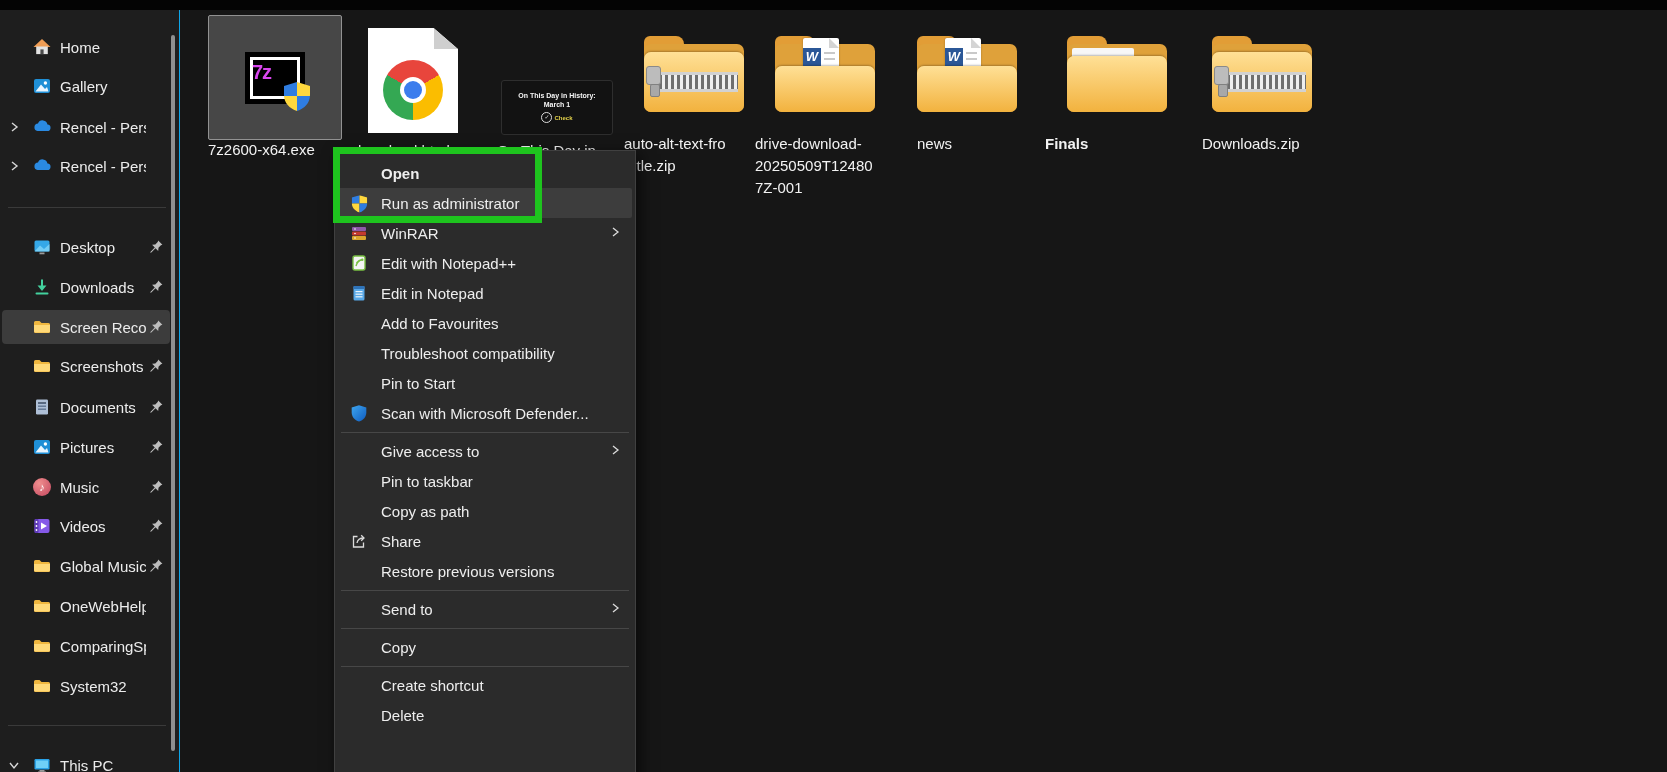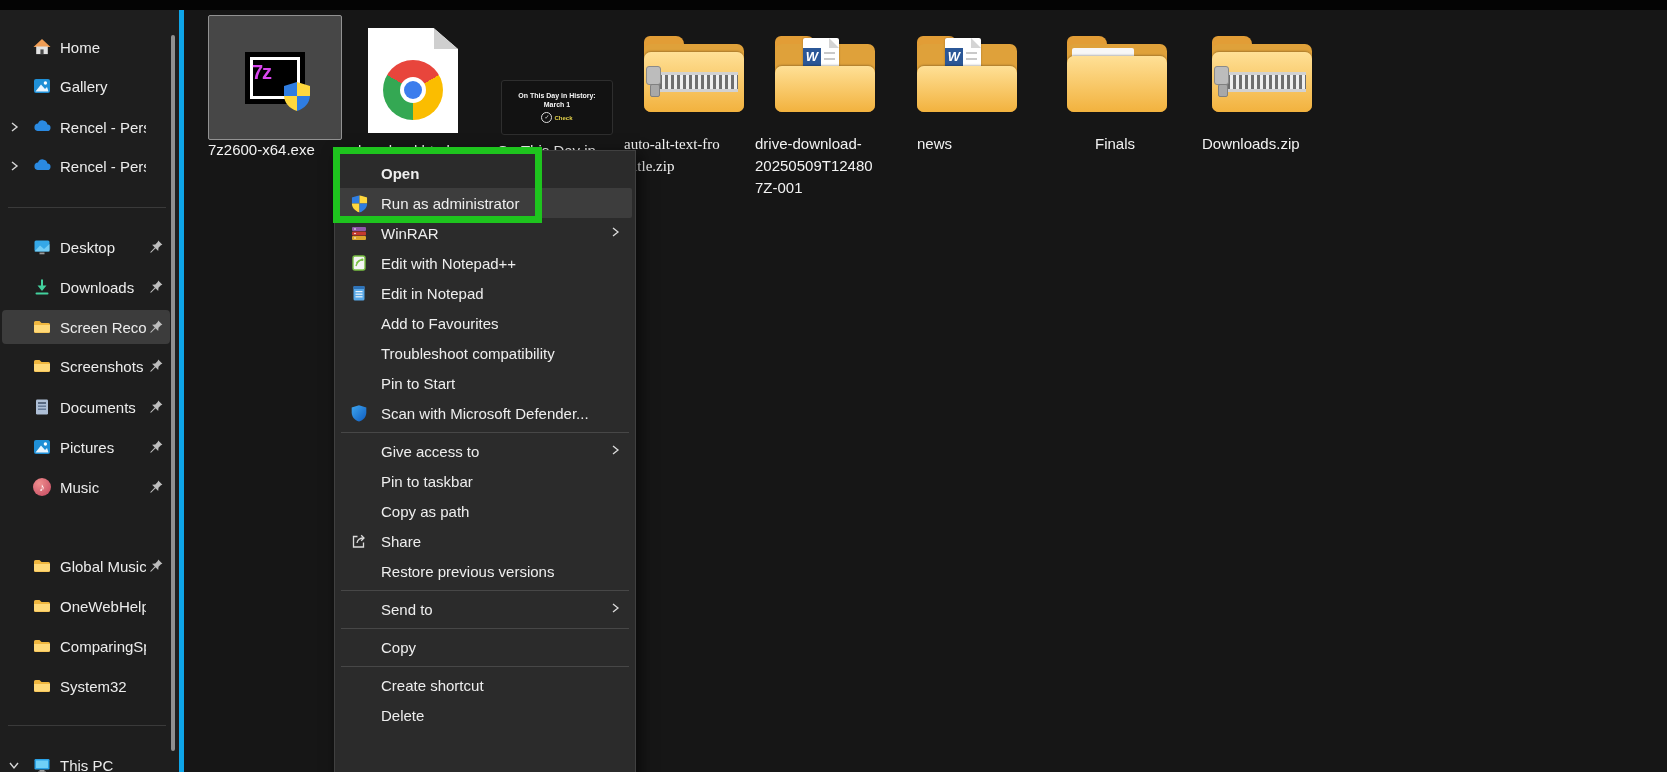--- a/index.html
+++ b/index.html
@@ -5,21 +5,21 @@
   html,body{margin:0;padding:0;background:#000;}
   #app{position:relative;width:1667px;height:772px;overflow:hidden;
        background:#161616;font-family:"Liberation Sans",sans-serif;color:#f0f0f0;
        -webkit-font-smoothing:antialiased;}
   .abs{position:absolute;}
 
   
   #topstrip{left:0;top:0;width:1667px;height:10px;background:#040404;}
 
   
-  #sidebar{left:0;top:10px;width:179px;height:762px;background:#1e1e1e;border-right:5px solid #0ea5e9;}
+  #sidebar{left:0;top:10px;width:179px;height:762px;background:#1e1e1e;border-right:1px solid #0ea5e9;}
   .nav-row{position:absolute;left:2px;width:168px;height:34px;display:flex;align-items:center;border-radius:4px;}
   .nav-row.selected{background:#3c3c3c;}
   .nav-chevron{position:absolute;left:6px;width:16px;text-align:center;color:#d8d8d8;}
   .nav-icon{position:absolute;left:30px;width:20px;height:20px;display:flex;align-items:center;justify-content:center;}
   .nav-label{position:absolute;left:58px;right:24px;font-size:15px;color:#ececec;white-space:nowrap;overflow:hidden;}
   .nav-pin{position:absolute;right:6px;width:16px;height:16px;}
   .nav-divider{position:absolute;left:8px;width:158px;height:1px;background:#3a3a3a;}
   #side-scrollbar{left:171px;top:25px;width:4px;height:716px;background:#8f8f8f;border-radius:2px;}
 
   
@@ -242,20 +242,38 @@
         <span style="width:18px;height:18px;border-radius:50%;background:radial-gradient(circle at 35% 30%,#ef8e8e,#c4475f);display:flex;align-items:center;justify-content:center;color:#fff;font-size:11px;">♪</span>
       </span>
       <span class="nav-label">Music</span>
       <span class="nav-pin">
         <svg width="16" height="16" viewBox="0 0 16 16">
             <path d="M10.2 1.6 14.4 5.8 12.9 6.3 10.5 8.7 10.2 11.9 7.5 9.2 3.3 13.4 2.2 13.8 2.6 12.7 6.8 8.5 4.1 5.8 7.3 5.5 9.7 3.1 Z" fill="#bdbdbd"></path>
           </svg>
       </span>
     </div>
 
+    <div class="nav-row" style="top:499px">
+      <span class="nav-icon">
+        <svg width="20" height="20" viewBox="0 0 20 20">
+            <rect x="2.5" y="3" width="15" height="14" rx="2" fill="#8559e8"></rect>
+            <rect x="2.5" y="3" width="4" height="14" rx="1" fill="#5d3bb5"></rect>
+            <circle cx="4.5" cy="6" r=".9" fill="#fff"></circle>
+            <circle cx="4.5" cy="10" r=".9" fill="#fff"></circle>
+            <circle cx="4.5" cy="14" r=".9" fill="#fff"></circle>
+            <polygon points="9,6.5 15,10 9,13.5" fill="#fff"></polygon>
+          </svg>
+      </span>
+      <span class="nav-label">Videos</span>
+      <span class="nav-pin">
+        <svg width="16" height="16" viewBox="0 0 16 16">
+            <path d="M10.2 1.6 14.4 5.8 12.9 6.3 10.5 8.7 10.2 11.9 7.5 9.2 3.3 13.4 2.2 13.8 2.6 12.7 6.8 8.5 4.1 5.8 7.3 5.5 9.7 3.1 Z" fill="#bdbdbd"></path>
+          </svg>
+      </span>
+    </div>
 
     <div class="nav-row" style="top:539px">
       <span class="nav-icon">
         <svg width="20" height="20" viewBox="0 0 20 20">
             <path d="M2 5.5 a1.5 1.5 0 0 1 1.5 -1.5 h4 l2 2 h7 a1.5 1.5 0 0 1 1.5 1.5 v7 a1.5 1.5 0 0 1 -1.5 1.5 h-13 a1.5 1.5 0 0 1 -1.5 -1.5 Z" fill="#f0b73f"></path>
             <path d="M2 8 h16 v6 a1.5 1.5 0 0 1 -1.5 1.5 h-13 a1.5 1.5 0 0 1 -1.5 -1.5 Z" fill="#ffd978"></path>
           </svg>
       </span>
       <span class="nav-label">Global Music</span>
       <span class="nav-pin">
@@ -362,21 +380,21 @@
 
   <div class="folder abs" style="left:642px;top:34px;">
     <div class="f-tab"></div>
       <div class="f-back"></div>
     <div class="f-front zip">
       <div class="zip-band"></div>
       <div class="zip-slider"></div>
       <div class="zip-pull"></div>
     </div>
   </div>
-  <div class="file-label abs" style="left:624px;top:133px;width:140px;font-family:Liberation Serif, serif;">
+  <div class="file-label abs" style="left:624px;top:133px;width:140px;">
     <div>auto-alt-text-fro</div>
     <div>-title.zip</div>
   </div>
 
   <div class="folder abs" style="left:773px;top:34px;">
     <div class="f-tab"></div>
       <div class="f-back"></div>
     <div class="f-doc">
       <div class="f-doc-fold"></div>
       <div class="f-doc-w">W</div>
@@ -403,21 +421,21 @@
     <div class="f-front lowered"></div>
   </div>
   <div class="file-label abs" style="left:917px;top:133px;width:120px;">news</div>
 
   <div class="folder abs" style="left:1065px;top:34px;">
     <div class="f-tab"></div>
       <div class="f-back"></div>
     <div class="f-paper"></div>
     <div class="f-front plain"></div>
   </div>
-  <div class="file-label abs" style="left:1095px;top:133px;width:120px;">Finals</div>
+  <div class="file-label abs" style="left:1045px;top:133px;width:120px;font-weight:bold;">Finals</div>
 
   <div class="folder abs" style="left:1210px;top:34px;">
     <div class="f-tab"></div>
       <div class="f-back"></div>
     <div class="f-front zip">
       <div class="zip-band"></div>
       <div class="zip-slider"></div>
       <div class="zip-pull"></div>
     </div>
   </div>

